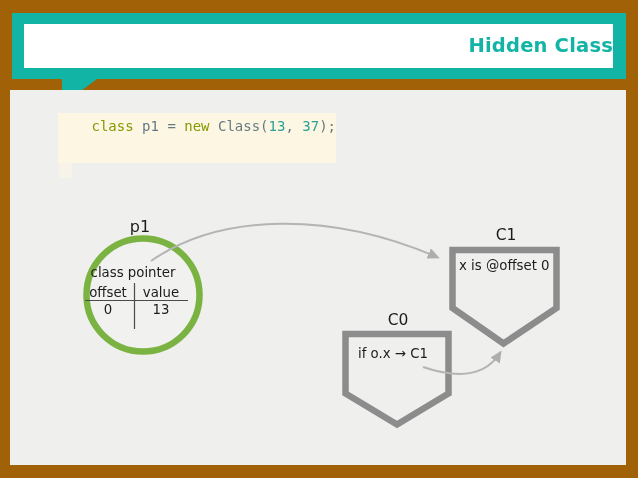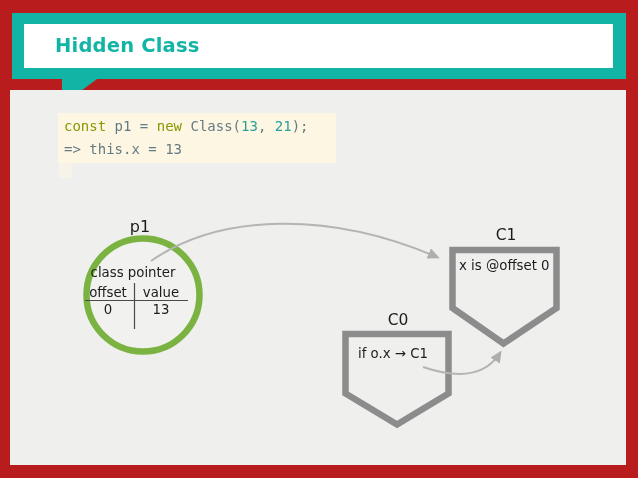--- a/index.html
+++ b/index.html
@@ -3,21 +3,21 @@
 <meta charset="utf-8">
 <style>
   :root{
     --teal:#12b5a5; --panel-gray:#efefee; --code-bg:#fdf6e3; --code-base:#657b83;
     --code-keyword:#859900; --code-number:#2aa198; --object-green:#7bb342;
     --class-gray:#8c8c8c; --arrow-gray:#b4b4b4; --text-dark:#1c1c1c;
   }
   *{margin:0;padding:0;box-sizing:border-box;}
   html,body{width:638px;height:478px;background:#ffffff;overflow:hidden;
     font-family:"DejaVu Sans","Liberation Sans",sans-serif;}
-  .slide{position:relative;width:638px;height:478px;background:#b91c1c;}
+  .slide{position:relative;width:638px;height:478px;background:#a16207;text-align:right;}
 
   
   .header-band{position:absolute;left:12px;top:13px;width:614px;height:66px;
     background:var(--teal);}
   .header-inner{position:absolute;left:12px;top:11px;right:13px;bottom:11px;background:#ffffff;}
   .title{font-size:19.5px;font-weight:bold;color:var(--teal);line-height:44px;
     padding-left:31px;letter-spacing:.2px;}
   .band-tail{position:absolute;left:62px;top:79px;display:block;}
   .band-tail polygon{fill:var(--teal);}
 
@@ -57,22 +57,21 @@
       <h1 class="title">Hidden Class</h1>
     </div>
   </div>
   <svg class="band-tail" width="36" height="26" viewBox="0 0 36 26">
     <polygon points="0,0 35,0 0,26"></polygon>
   </svg>
 
   <div class="panel"></div>
 
   <div class="code-block">
-    <div class="code-line"><span class="kw">const</span><span> p1 = </span><span class="kw">new</span><span> Class(</span><span class="num">13</span><span>, </span><span class="num">21</span><span>);</span></div>
-    <div class="code-line">=&gt; this.x = 13</div>
+    <div class="code-line"><span class="kw">class</span><span> p1 = </span><span class="kw">new</span><span> Class(</span><span class="num">13</span><span>, </span><span class="num">37</span><span>);</span></div>
   </div>
   <div class="code-tail"></div>
 
   <svg class="diagram" width="638" height="478" viewBox="0 0 638 478">
     <defs>
       <marker id="ah" orient="auto" markerUnits="userSpaceOnUse" markerWidth="15" markerHeight="13" refX="9" refY="5.5">
         <path d="M0,0 L12,5.5 L0,11 z" fill="#aeaeae"></path>
       </marker>
     </defs>
 

